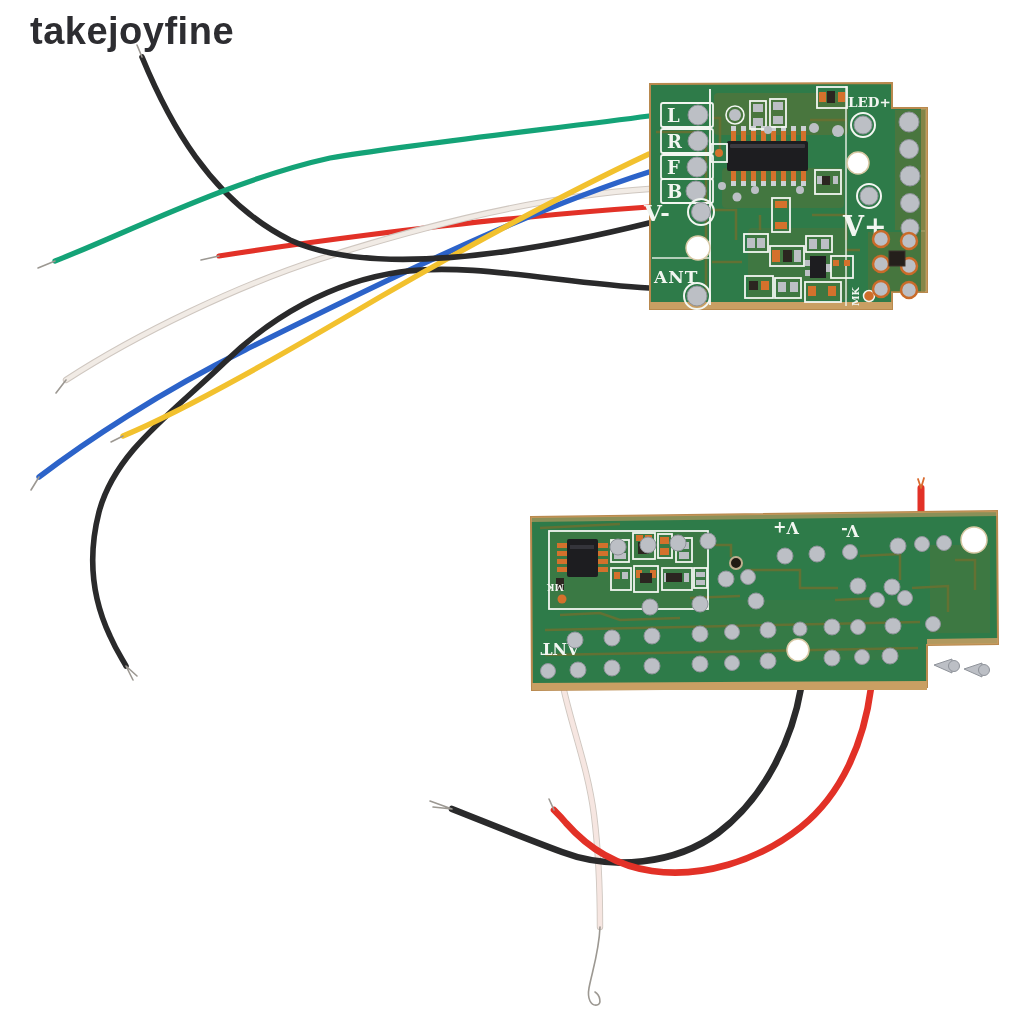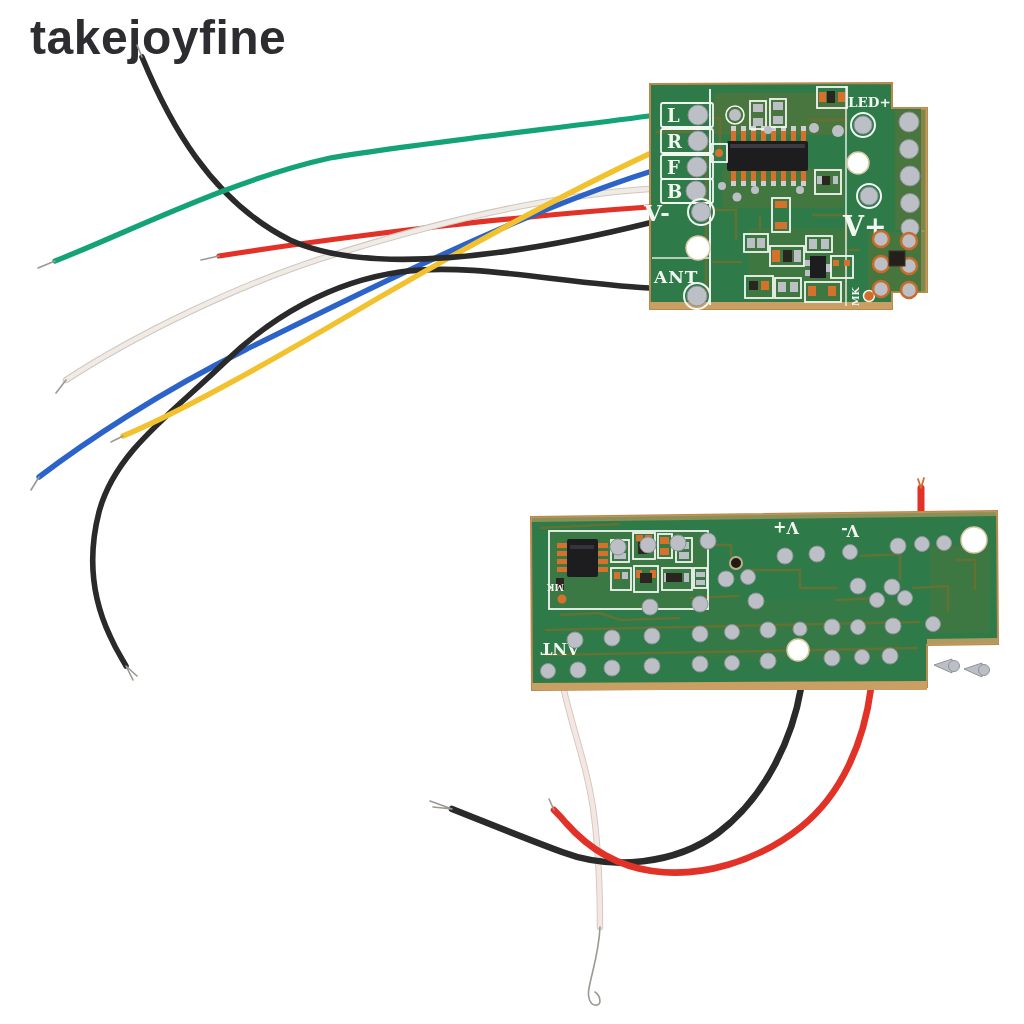--- a/index.html
+++ b/index.html
@@ -1,20 +1,20 @@
 <!DOCTYPE html>
 <html><head>
 <meta charset="utf-8">
 <style>
   html,body{margin:0;padding:0;background:#ffffff;}
   .canvas{position:relative;width:1024px;height:1024px;background:#ffffff;overflow:hidden;}
   .watermark{
     position:absolute;left:30px;top:10px;
     font-family:"Liberation Sans",sans-serif;
-    font-weight:700;font-size:48px;letter-spacing:0.5px;
+    font-weight:700;font-size:38px;letter-spacing:0.5px;
     color:#2d2d31;
   }
   svg{position:absolute;left:0;top:0;}
   .lbl{font-family:"DejaVu Serif",serif;font-weight:bold;fill:#f2f6f1;}
   .trace{fill:none;stroke:#6b7030;stroke-width:2.5;opacity:0.85;}
   .silk{fill:none;stroke:#f2f6f1;stroke-width:1.8;}
   .blob{fill:#bcbfc5;stroke:#8f939a;stroke-width:1;}
   .pad{fill:#d4712c;}
   .baretip{fill:none;stroke:#9c9892;stroke-width:1.6;stroke-linecap:round;}
   .wire{fill:none;stroke-linecap:round;}

